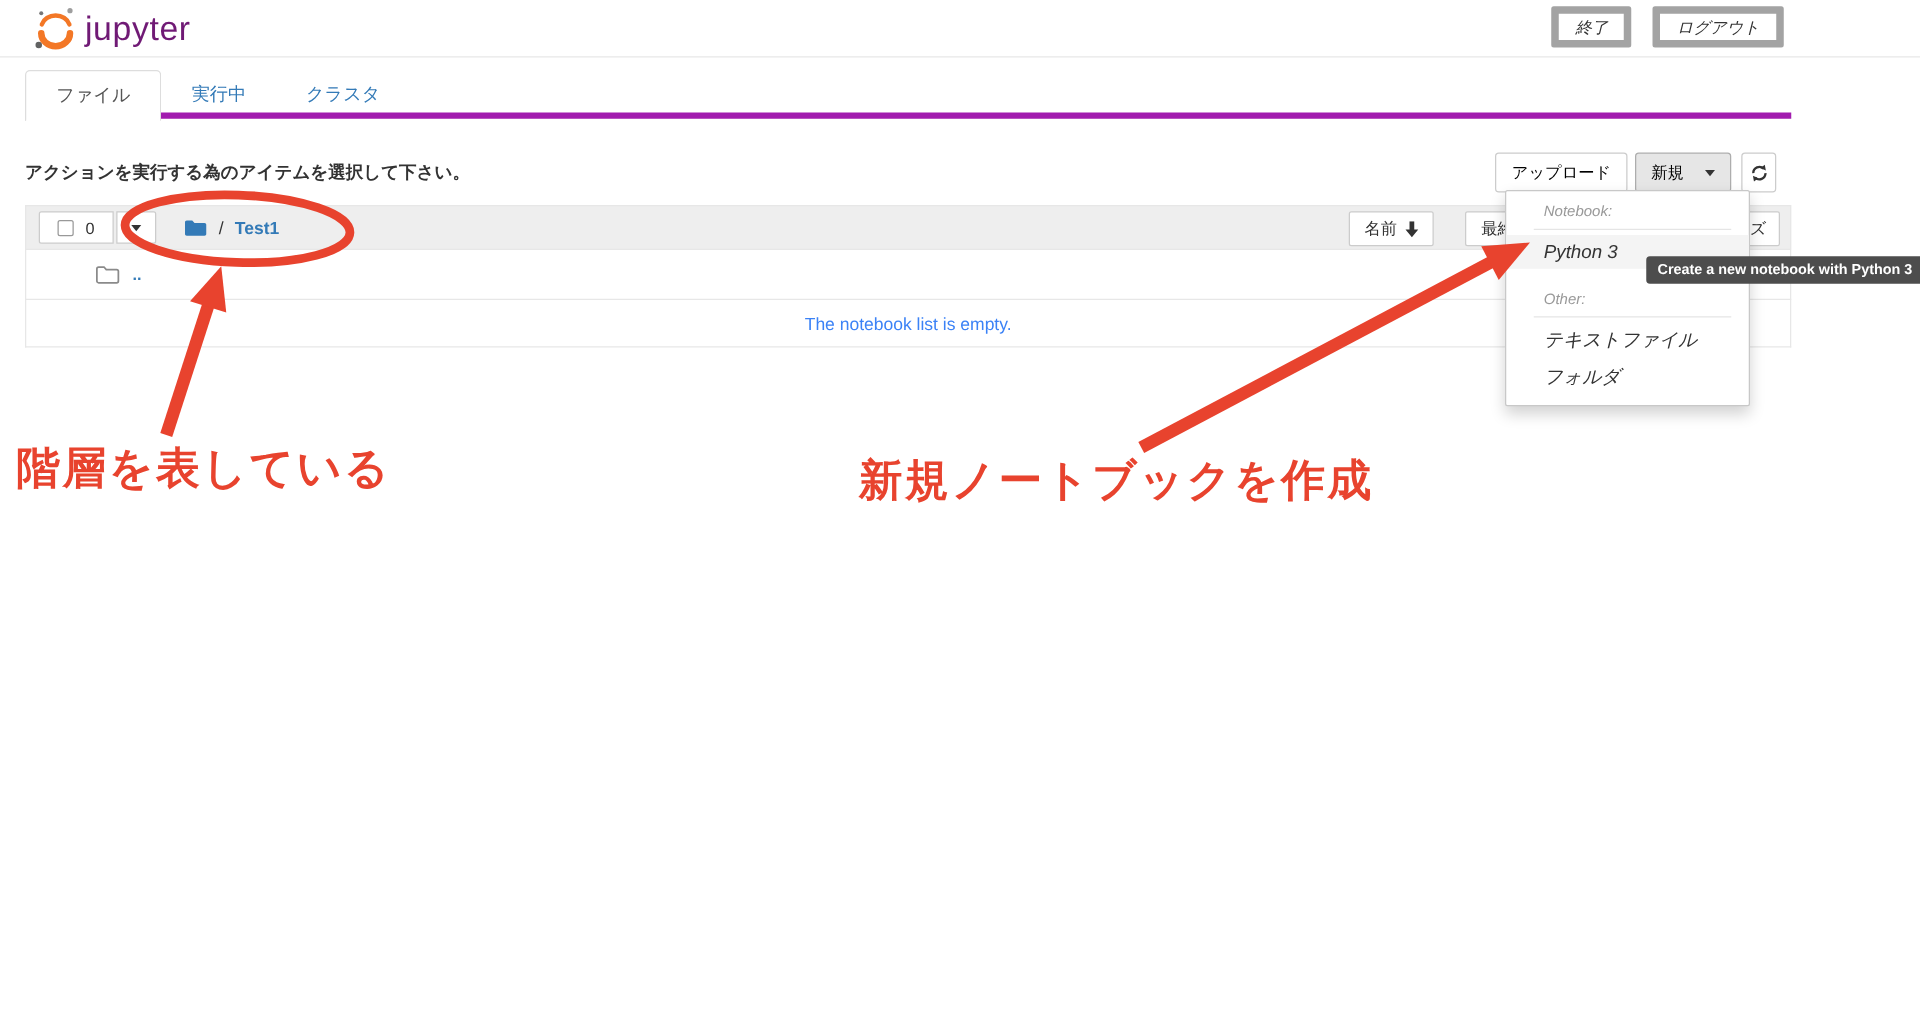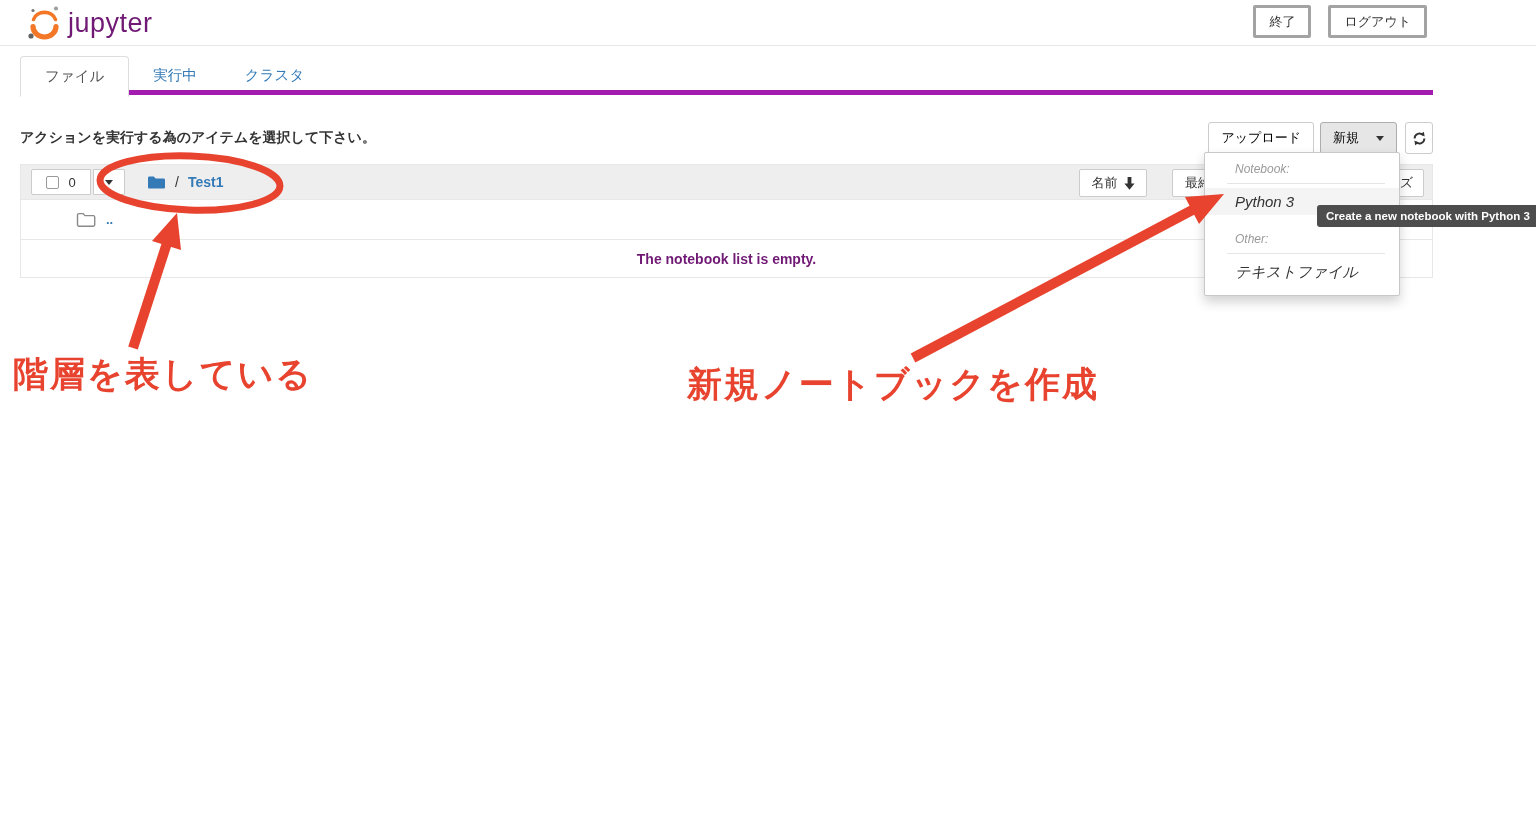--- a/index.html
+++ b/index.html
@@ -7,35 +7,35 @@
     font-family:"Liberation Sans","DejaVu Sans",sans-serif; color:#333; }
   #page { position:relative; width:1536px; height:817px; overflow:hidden; background:#fff; }
 
   
   .topbar { position:absolute; top:0; left:0; width:100%; height:46px;
     border-bottom:1px solid #e7e7e7; background:#fff; }
   .logo { position:absolute; left:26px; top:4px; display:flex; align-items:center; gap:6px; }
   .logo-text { font-size:27px; color:#701a75; letter-spacing:.5px; }
   .topbar-buttons { position:absolute; right:109px; top:5px; display:flex; gap:17px; }
   .btn { display:inline-flex; align-items:center; justify-content:center;
-    background:#fff; border:3px solid #a3a3a3; border-radius:2px;
-    font-size:13px; color:#333; padding:0 13px; height:33px; cursor:pointer; white-space:nowrap; }
+    background:#fff; border:6px solid #a3a3a3; border-radius:2px;
+    font-size:13px; color:#333; padding:0 13px; height:33px; cursor:pointer; white-space:nowrap;font-style:italic; }
 
   
   .tabs { position:absolute; top:56px; left:20px; width:1413px; height:39px;
     border-bottom:5px solid #a21caf; display:flex; align-items:flex-start; }
   .tab { font-size:14.5px; padding:10px 24px; margin-bottom:-1px; cursor:pointer; }
   .tab.active { color:#555; background:#fff; border:1px solid #ddd; border-bottom-color:#fff;
     border-radius:4px 4px 0 0; }
   .tab.inactive { color:#337ab7; }
 
   
   .action-row { position:absolute; top:120px; left:20px; width:1413px; height:38px; }
   .action-hint { position:absolute; left:0; top:9px; font-size:14px; font-weight:bold; color:#333; }
-  .action-buttons { position:absolute; right:0; top:2px; display:flex; align-items:center; }
+  .action-buttons { position:absolute; right:12px; top:2px; display:flex; align-items:center; }
   .btn-sm { height:32px; font-size:13px; border:1px solid #ccc; border-radius:3px;
     background:#fff; display:inline-flex; align-items:center; justify-content:center;
     padding:0 12px; cursor:pointer; white-space:nowrap; }
   .btn-upload { margin-right:6px; }
   .btn-new { background:#e6e6e6; border-color:#adadad; margin-right:8px; gap:17px; }
   .caret-down { width:0; height:0; border-left:4px solid transparent;
     border-right:4px solid transparent; border-top:5px solid #333; display:inline-block; }
   .btn-refresh { width:28px; padding:0; }
 
   
@@ -58,21 +58,21 @@
     justify-content:center; gap:6px; cursor:pointer; }
   .btn-sort-name { right:285px; width:68px; }
   .btn-sort-modified { right:140px; width:120px; justify-content:flex-start; padding-left:12px; }
   .btn-sort-size { right:8px; width:115px; }
 
   .list-row { height:40px; border:1px solid #e7e7e7; border-top:none; background:#fff;
     display:flex; align-items:center; }
   .row-parent { padding-left:55px; gap:10px; }
   .parent-link { font-size:13px; font-weight:bold; color:#337ab7; text-decoration:none; cursor:pointer; }
   .row-empty { height:38px; justify-content:center; }
-  .empty-msg { font-size:14px; color:#701a75;font-weight:bold; }
+  .empty-msg { font-size:14px; color:#3b82f6; }
 
   
   .dropdown-menu { position:absolute; left:1204px; top:152px; width:196px; z-index:10;
     background:#fff; border:1px solid #c8c8c8; border-radius:2px;
     box-shadow:0 6px 12px rgba(0,0,0,.18); padding:6px 0 8px 0;font-style:italic; }
   .menu-header { font-size:12px; color:#999; padding:3px 10px 3px 30px; }
   .menu-divider { border-top:1px solid #e5e5e5; margin:4px 14px 4px 22px; }
   .menu-item { font-size:15px; color:#333; padding:5px 10px 5px 30px; cursor:pointer; white-space:nowrap; }
   .menu-item.hovered { background:#f4f4f4; }
   .menu-gap { height:14px; }
@@ -188,20 +188,21 @@
   </div>
 
   <div class="dropdown-menu">
     <div class="menu-header">Notebook:</div>
     <div class="menu-divider"></div>
     <div class="menu-item hovered">Python 3</div>
     <div class="menu-gap"></div>
     <div class="menu-header">Other:</div>
     <div class="menu-divider"></div>
     <div class="menu-item">テキストファイル</div>
+    <div class="menu-item">フォルダ</div>
   </div>
 
   <div class="tooltip">Create a new notebook with Python 3</div>
 
   <svg class="anno-overlay" viewBox="0 0 1536 817">
     <ellipse cx="190" cy="183" rx="90" ry="27" fill="none" stroke="#e8432e" stroke-width="7" transform="rotate(2 190 183)"></ellipse>
     <line x1="133" y1="348" x2="167" y2="243" stroke="#e8432e" stroke-width="10"></line>
     <polygon points="177,213 181,250 152,241" fill="#e8432e"></polygon>
     <line x1="913" y1="358" x2="1198" y2="207" stroke="#e8432e" stroke-width="10"></line>
     <polygon points="1224,194 1199,224 1185,197" fill="#e8432e"></polygon>

